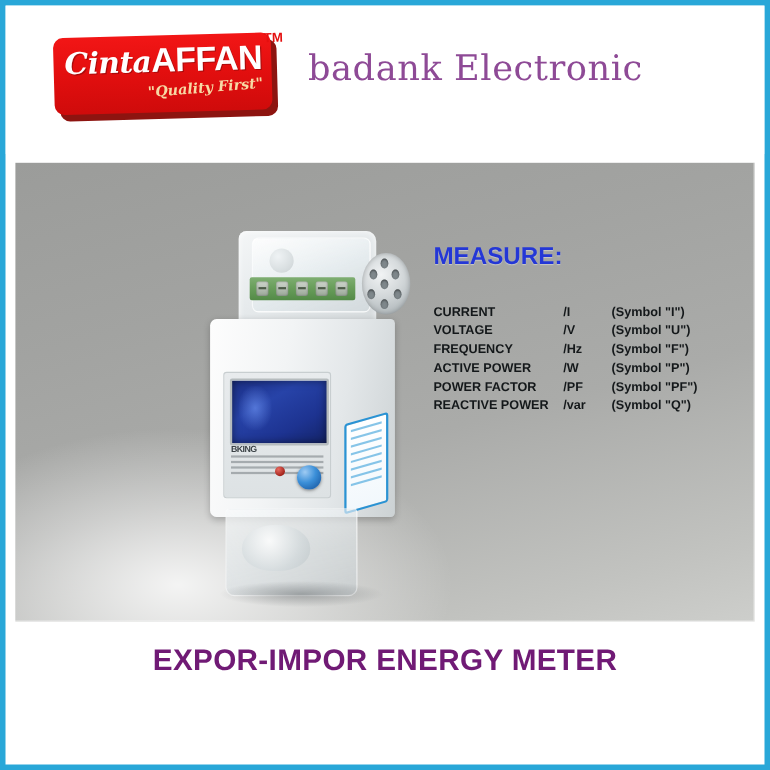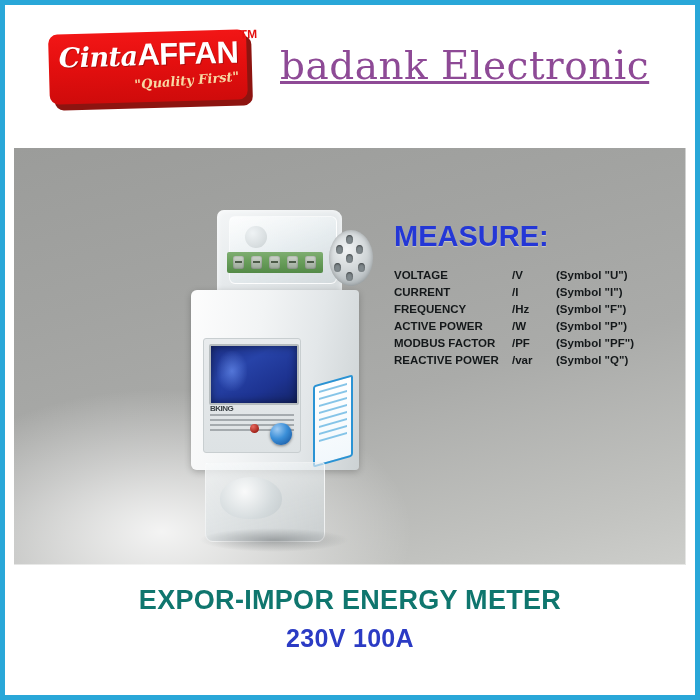--- a/index.html
+++ b/index.html
@@ -95,25 +95,24 @@
     font-weight: bold;
     color: #e40f0f;
   }
 
   
   #shop-name {
     position: absolute;
     left: 275px;
     top: 38px;
     font-family: "DejaVu Serif", serif;
-    font-size: 39px;
+    font-size: 32px;
     color: #8e4a96;
     letter-spacing: 0.5px;
     white-space: nowrap;
-    text-decoration: underline;
   }
 
   
   #photo-panel {
     position: absolute;
     left: 9px;
     top: 143px;
     width: 672px;
     height: 417px;
     background:
@@ -308,23 +307,23 @@
   
   #spec-block {
     position: absolute;
     left: 380px;
     top: 72px;
     width: 280px;
   }
   #measure-heading {
     font-family: "Liberation Sans", sans-serif;
     font-weight: bold;
-    font-size: 29px;
+    font-size: 22px;
     color: #2437d6;
-    margin-bottom: 16px;
+    margin-bottom: 32px;
     text-shadow: 0 1px 1px rgba(255,255,255,0.4);
   }
   #measure-table {
     border-collapse: collapse;
   }
   #measure-table td {
     font-family: "Liberation Sans", sans-serif;
     font-weight: bold;
     font-size: 11.5px;
     color: #14181a;
@@ -350,21 +349,21 @@
     position: absolute;
     left: 0;
     top: 580px;
     width: 690px;
     text-align: center;
   }
   #caption-title {
     font-family: "Liberation Sans", sans-serif;
     font-weight: bold;
     font-size: 27px;
-    color: #0f766e;
+    color: #701a75;
     letter-spacing: 0.3px;
     white-space: nowrap;
   }
   #caption-subtitle {
     margin-top: 8px;
     font-family: "Liberation Sans", sans-serif;
     font-weight: bold;
     font-size: 25px;
     color: #2b3bc4;
     letter-spacing: 0.3px;
@@ -449,53 +448,52 @@
       </div>
       <div class="meter-shadow"></div>
     </div>
 
     <div id="spec-block">
       <div id="measure-heading">MEASURE:</div>
 
       <table id="measure-table">
         <tbody>
           <tr>
+            <td class="col-name">CURRENT</td>
+            <td class="col-unit">/I</td>
+            <td class="col-symbol">(Symbol "I")</td>
+          </tr>
+          <tr>
             <td class="col-name">VOLTAGE</td>
             <td class="col-unit">/V</td>
             <td class="col-symbol">(Symbol "U")</td>
           </tr>
           <tr>
-            <td class="col-name">CURRENT</td>
-            <td class="col-unit">/I</td>
-            <td class="col-symbol">(Symbol "I")</td>
-          </tr>
-          <tr>
             <td class="col-name">FREQUENCY</td>
             <td class="col-unit">/Hz</td>
             <td class="col-symbol">(Symbol "F")</td>
           </tr>
           <tr>
             <td class="col-name">ACTIVE POWER</td>
             <td class="col-unit">/W</td>
             <td class="col-symbol">(Symbol "P")</td>
           </tr>
           <tr>
-            <td class="col-name">MODBUS FACTOR</td>
+            <td class="col-name">POWER FACTOR</td>
             <td class="col-unit">/PF</td>
             <td class="col-symbol">(Symbol "PF")</td>
           </tr>
           <tr>
             <td class="col-name">REACTIVE POWER</td>
             <td class="col-unit">/var</td>
             <td class="col-symbol">(Symbol "Q")</td>
           </tr>
         </tbody>
       </table>
 
     </div>
   </div>
 
   <div id="footer-caption">
     <div id="caption-title">EXPOR-IMPOR ENERGY METER</div>
-    <div id="caption-subtitle">230V 100A</div>
   </div>
 
 </div>
 
 </body></html>

